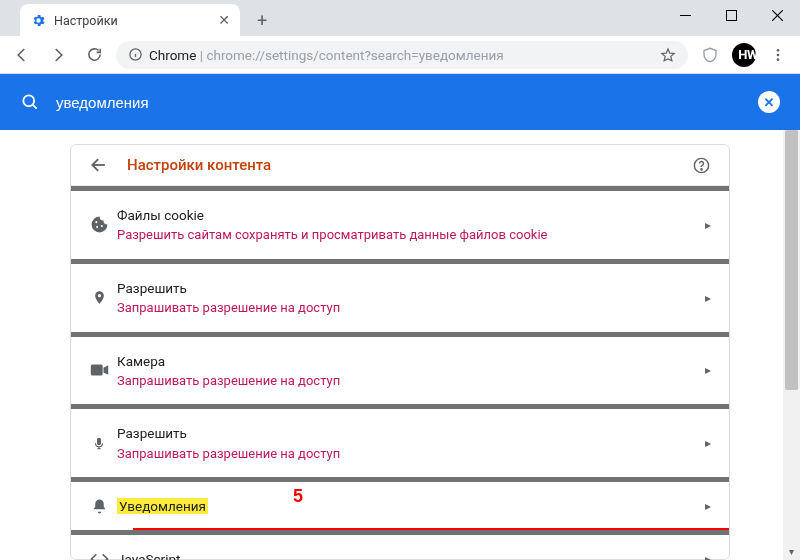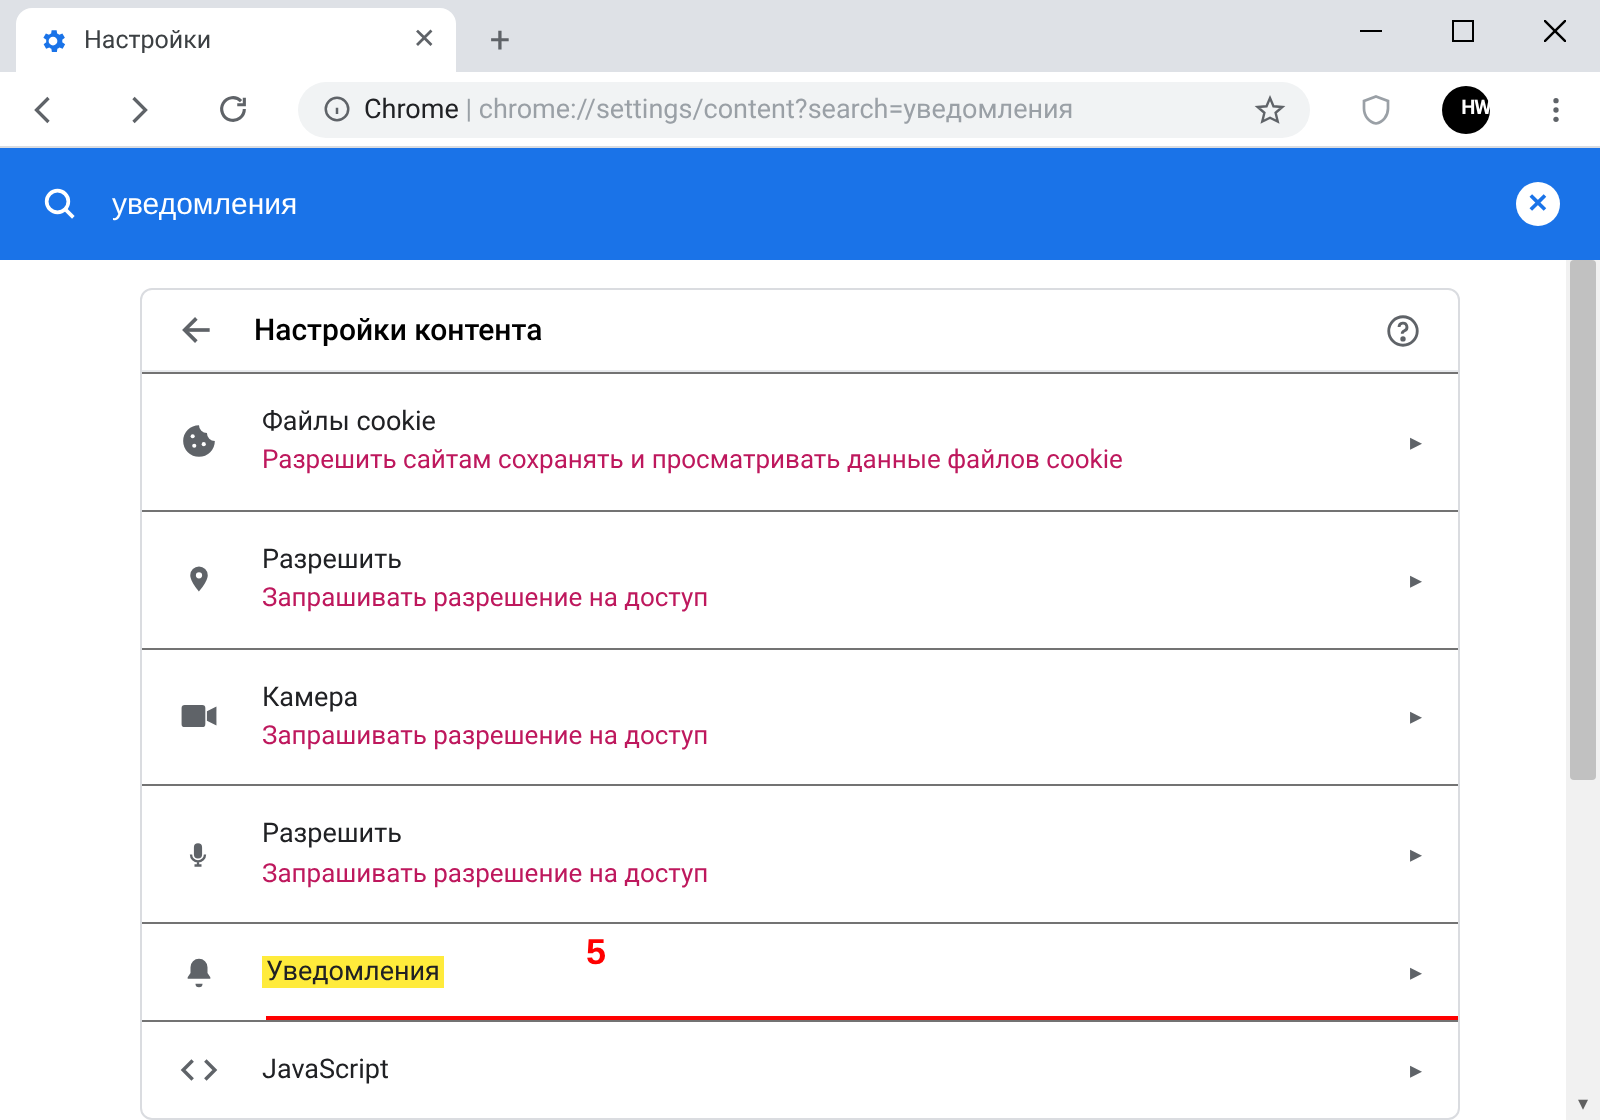--- a/index.html
+++ b/index.html
@@ -12,21 +12,21 @@
     height: 560px;
     overflow: hidden;
     position: relative;
   }
   
   .titlebar {
     height: 36px;
     background: #dee1e6;
     display: flex;
     align-items: flex-end;
-    padding-left: 8px;
+    padding-left: 20px;
     position: relative;
   }
   .tab {
     background: #fff;
     border-radius: 8px 8px 0 0;
     height: 32px;
     width: 220px;
     display: flex;
     align-items: center;
     padding: 0 10px;
@@ -55,21 +55,21 @@
     width: 46px; display:flex; align-items:center; justify-content:center;
     color:#000; cursor:pointer;
   }
   
   .toolbar {
     height: 38px;
     background: #fff;
     border-bottom: 1px solid #dadce0;
     display:flex; align-items:center;
     padding: 0 8px;
-    gap: 19px;
+    gap: 8px;
   }
   .tbtn {
     width: 28px; height: 28px;
     display:flex; align-items:center; justify-content:center;
     color:#5f6368; cursor:pointer; border-radius:50%;
   }
   .omnibox {
     flex:1; height:28px;
     background:#f1f3f4;
     border-radius:14px;
@@ -79,21 +79,21 @@
     color:#5f6368;
   }
   .omnibox .secure { color:#5f6368; display:flex; align-items:center; }
   .omnibox .urltext { flex:1; color:#9aa0a6; white-space:nowrap; overflow:hidden; }
   .omnibox .urltext .host { color:#202124; }
   .omnibox .star { color:#5f6368; }
   .avatar {
     width:24px; height:24px; border-radius:50%;
     background:#000; color:#fff;
     display:flex; align-items:center; justify-content:center;
-    font-size:10px; font-weight:bold; letter-spacing:-0.5px;padding-left:16px;
+    font-size:13px; font-weight:bold; letter-spacing:-0.5px;padding-left:16px;
   }
   
   .search-hdr {
     height: 56px;
     background:#1a73e8;
     display:flex; align-items:center;
     padding: 0 20px; gap:16px;
     color:#fff;
   }
   .search-hdr .mag { display:flex; align-items:center; justify-content:center; }
@@ -135,27 +135,27 @@
     border-radius:6px;
     margin-top:14px;
     background:#fff;
   }
   .card-hdr {
     display:flex; align-items:center;
     padding: 10px 18px; gap:18px;
     border-bottom:1px solid #e8eaed;
   }
   .card-hdr .back { color:#5f6368; cursor:pointer; display:flex; }
-  .card-hdr .title { flex:1; font-size:15px; color:#000000; font-weight:500; }
+  .card-hdr .title { flex:1; font-size:15px; color:#c2410c; font-weight:500; }
   .card-hdr .help { color:#5f6368; cursor:pointer; display:flex; }
   .row {
     display:flex; align-items:center;
     padding: 14px 18px 14px 18px;
-    gap: 22px;
-    border-top:1px solid #737373;
+    gap: 8px;
+    border-top:5px solid #737373;
     cursor:pointer;
     position:relative;
   }
   .row:first-of-type { border-top:none; margin-top:18px; }
   .row .ricon {
     width:20px; color:#5f6368; display:flex; align-items:center; justify-content:center;
   }
   .row .rcontent { flex:1; }
   .row .rtitle { font-size:13.5px; color:#202124; line-height:1.5; display:inline; }
   .row .rdesc { font-size:13px; color:#be185d; line-height:1.5; }

